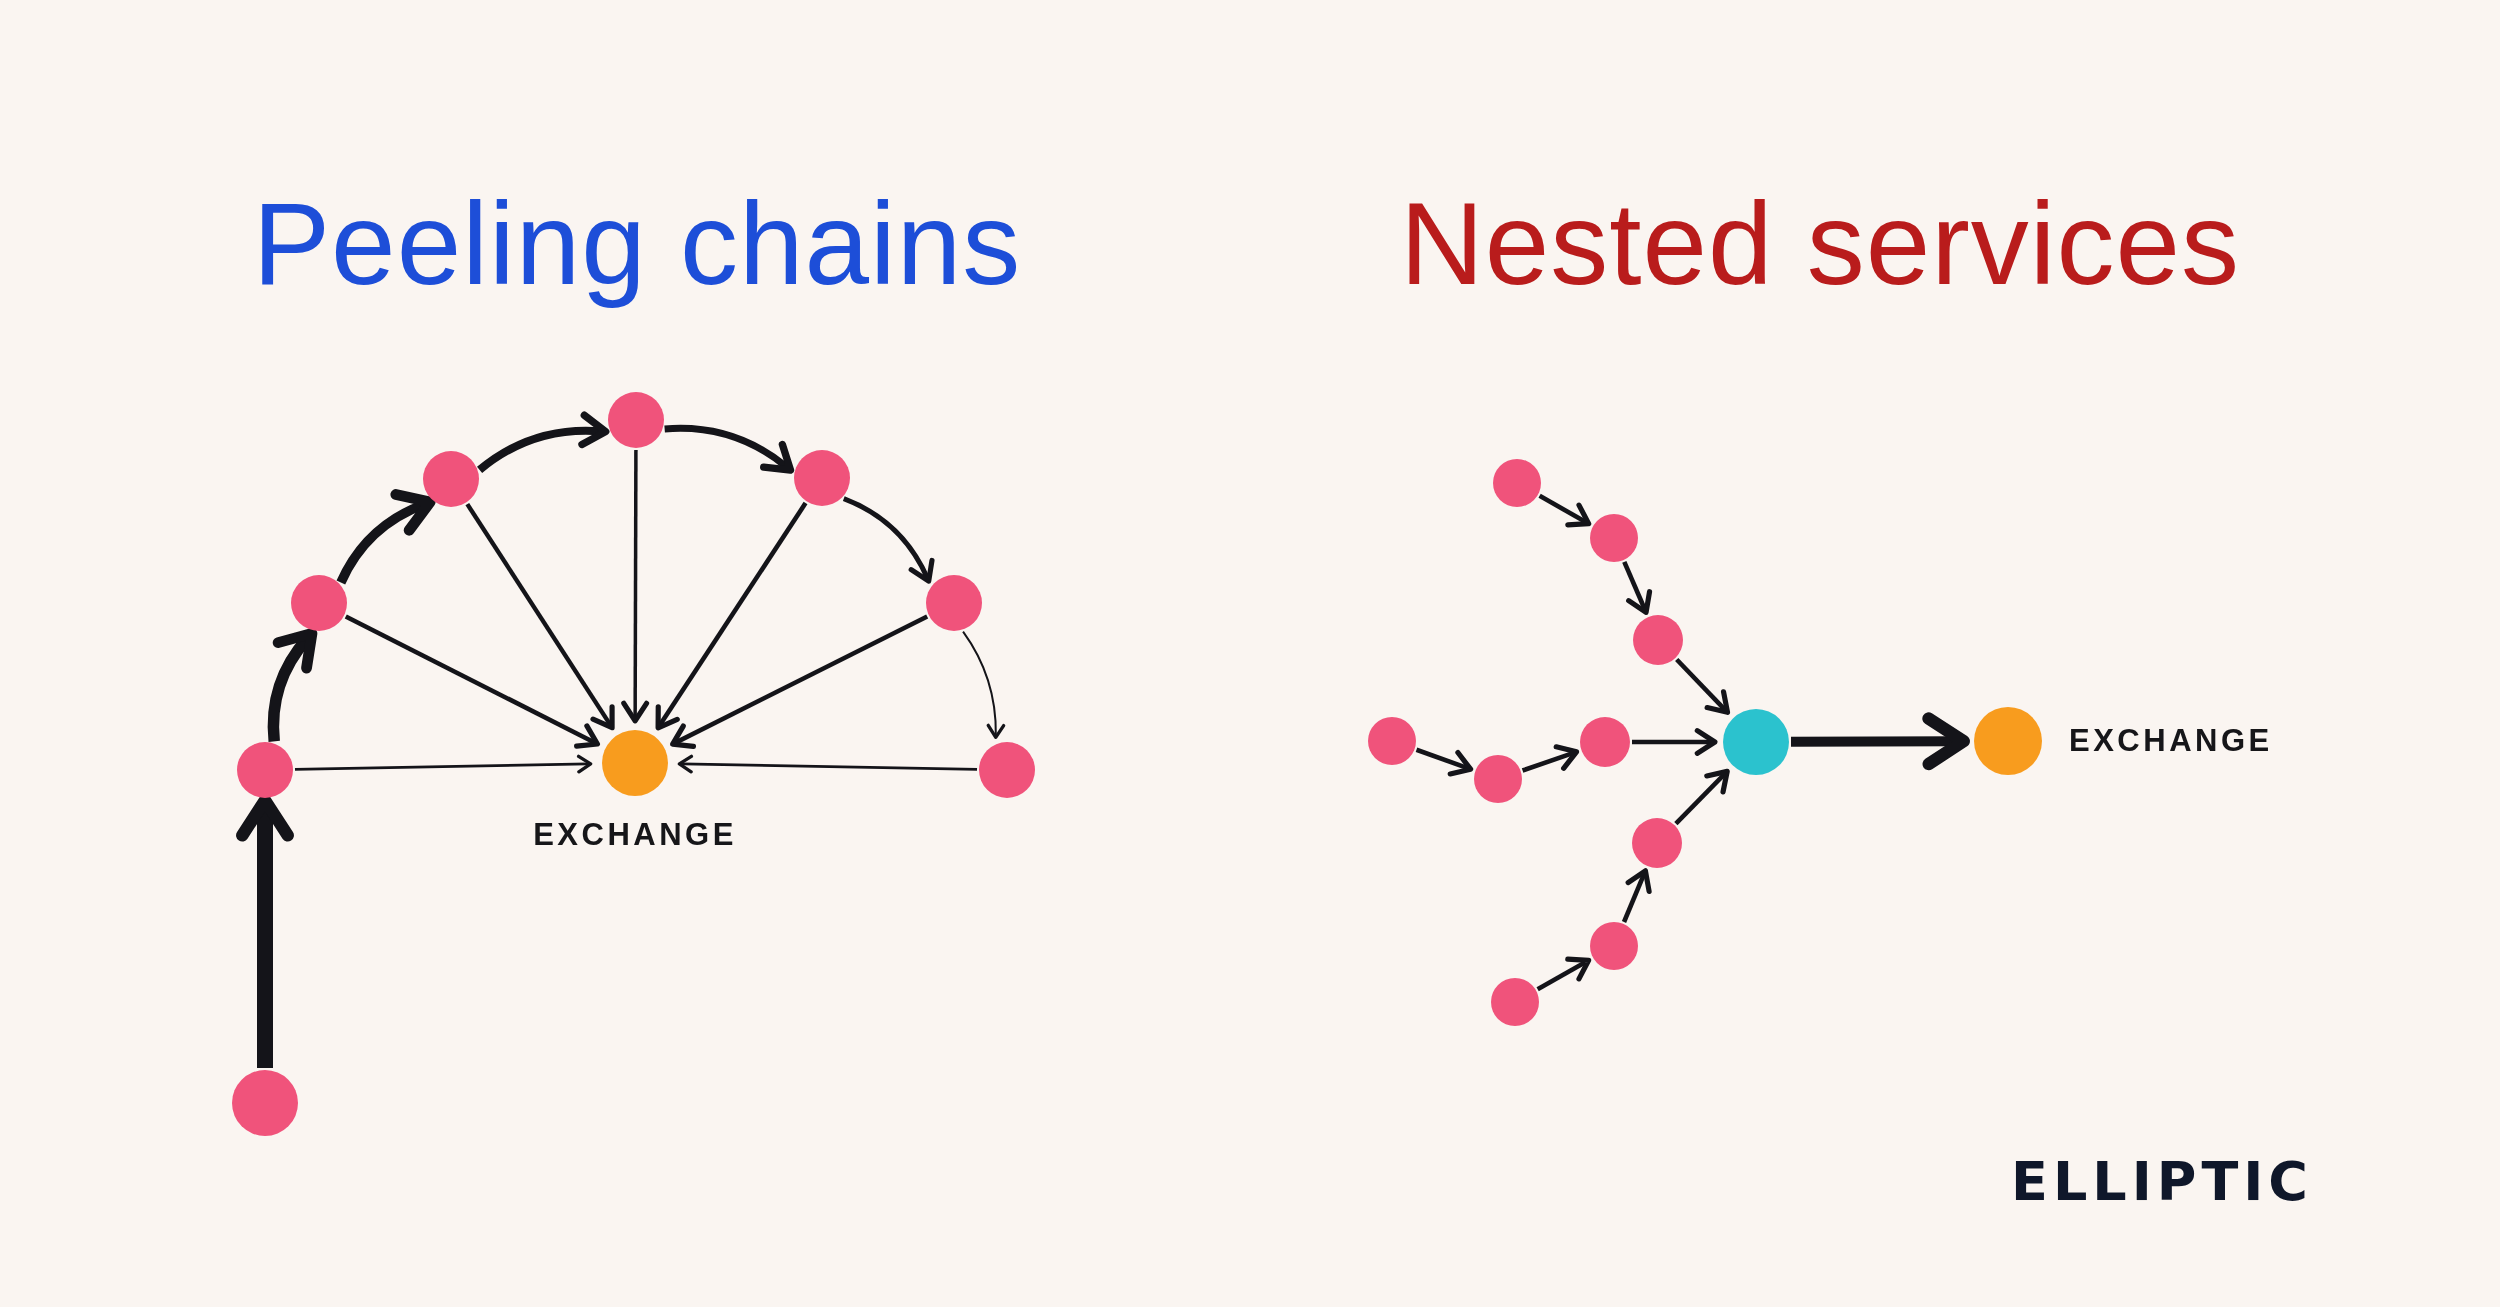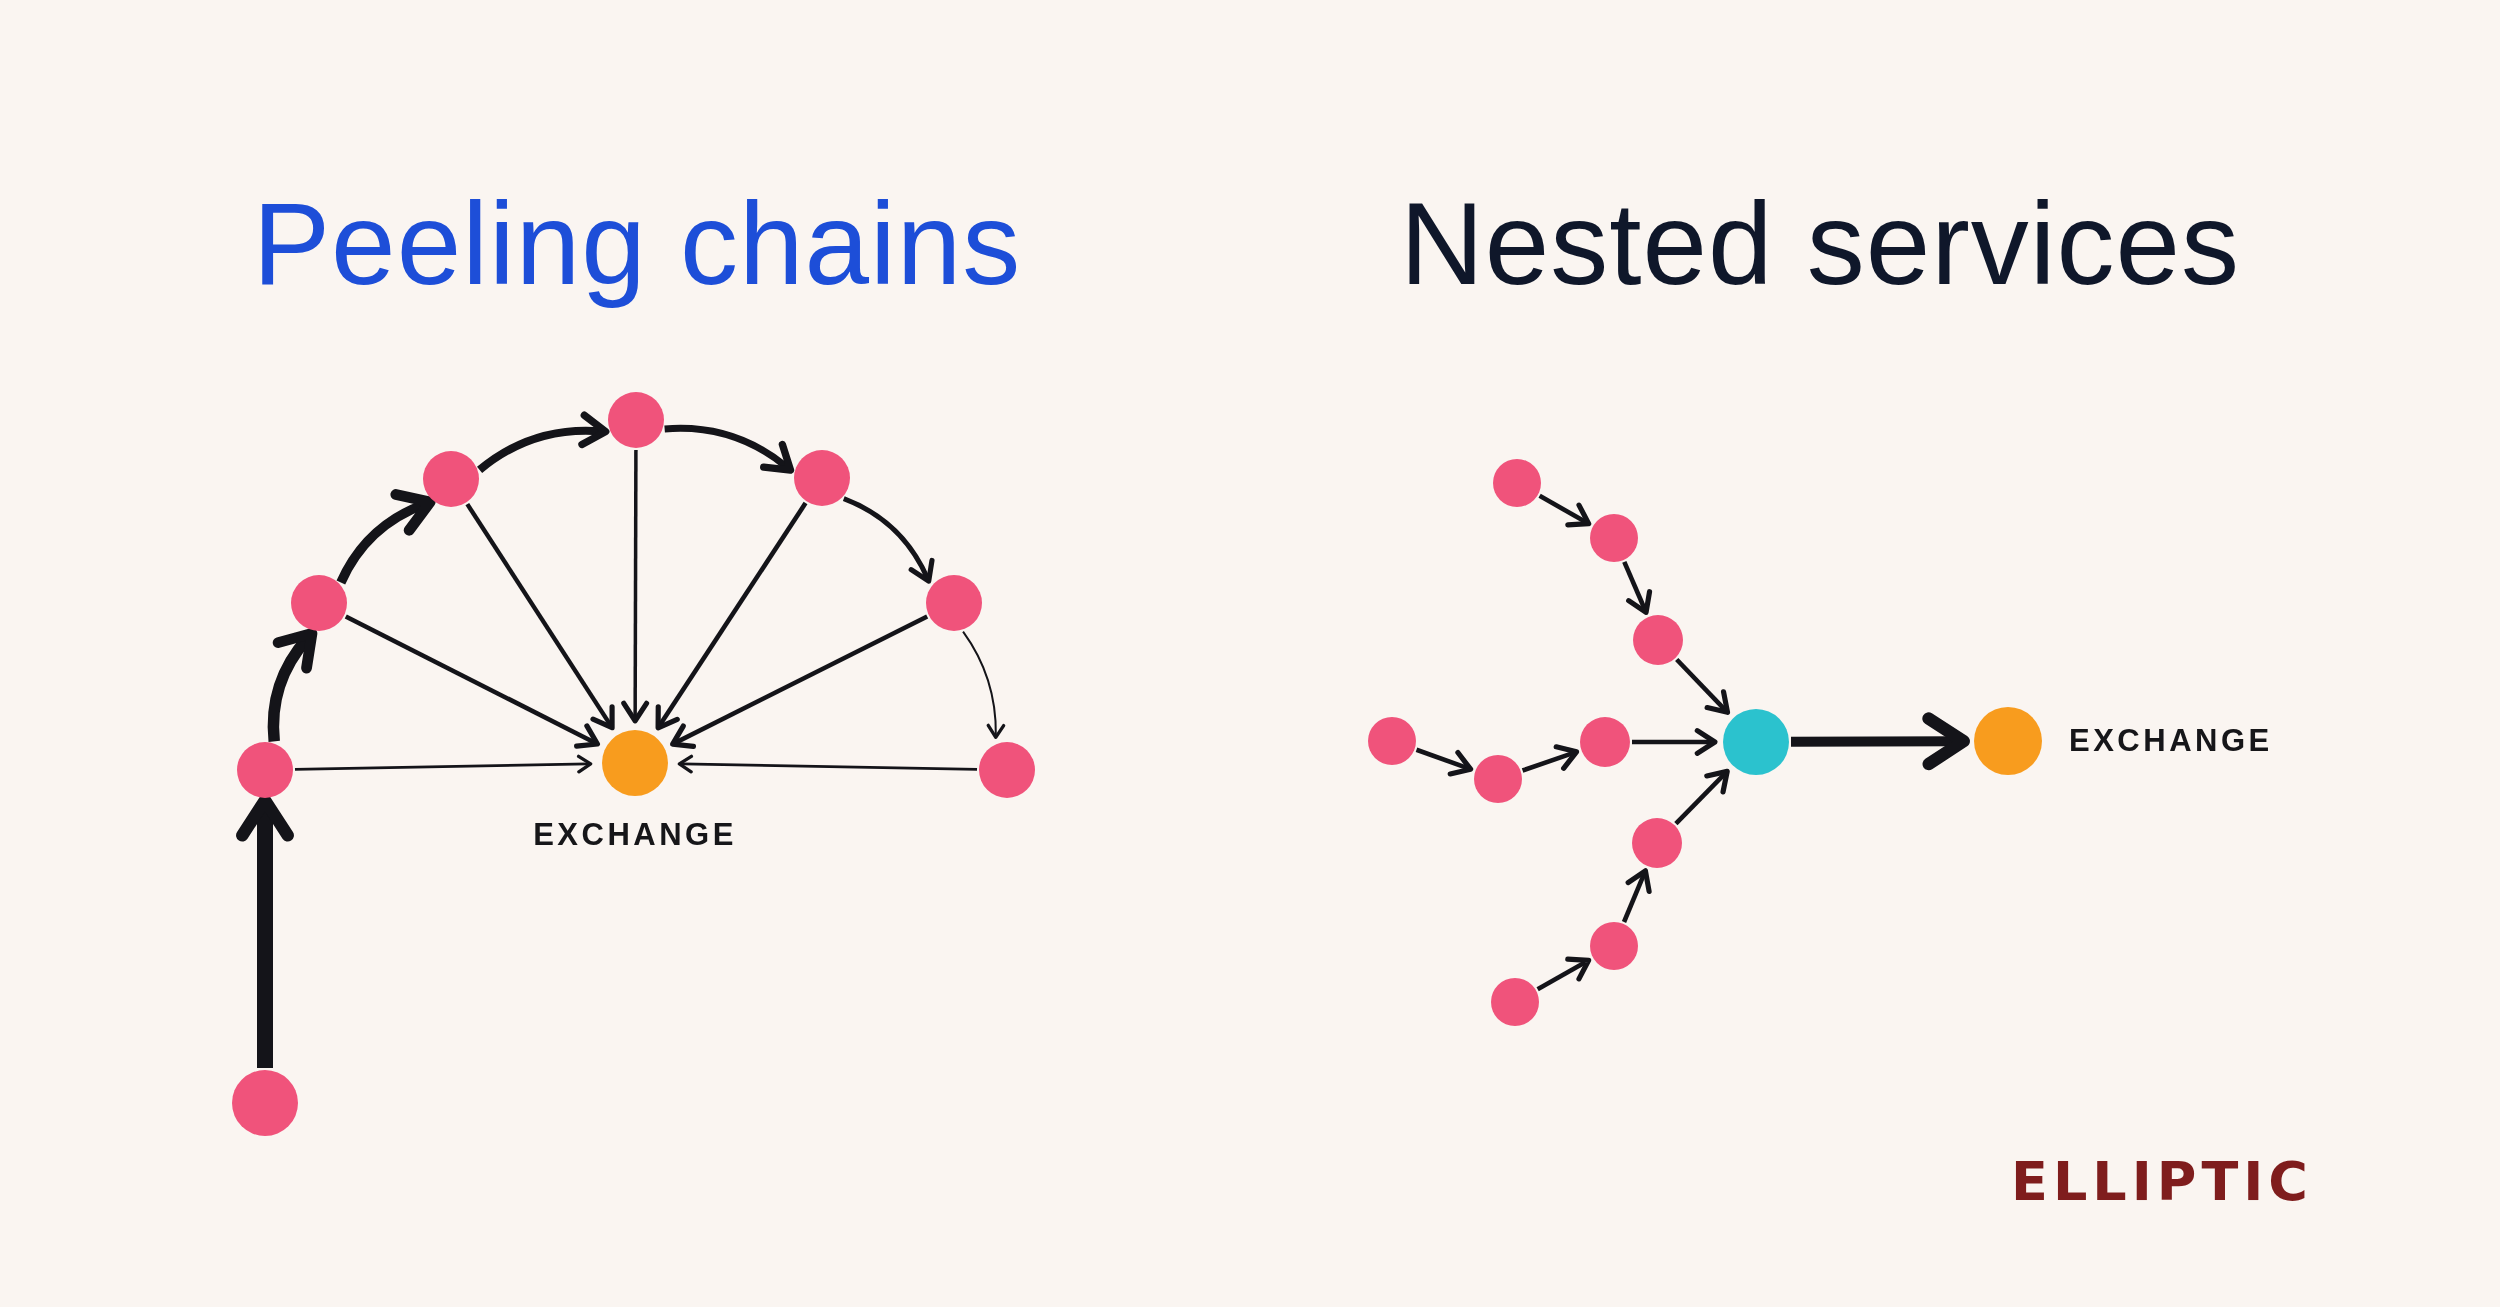--- a/index.html
+++ b/index.html
@@ -129,21 +129,21 @@
         <circle cx="1515" cy="1002" r="24" fill="#F0537B"></circle>
         <circle cx="1614" cy="946" r="24" fill="#F0537B"></circle>
         <circle cx="1657" cy="843" r="25" fill="#F0537B"></circle>
         <circle cx="1756" cy="742" r="33" fill="#2BC2CE"></circle>
         <circle cx="2008" cy="741" r="34" fill="#F89C1E"></circle>
       </g>
   </svg>
 
   <div id="title-left" class="title" style="color: #1d4ed8;">Peeling chains</div>
 
-  <div id="title-right" class="title" style="color: #0f172a;">Nested services</div>
+  <div id="title-right" class="title" style="color: #b91c1c;">Nested services</div>
 
   <div id="exchange-label-left" class="exchange-label" style="color: rgb(22, 22, 25);">EXCHANGE</div>
 
   <div id="exchange-label-right" class="exchange-label" style="color: rgb(22, 22, 25);">EXCHANGE</div>
 
-  <div id="brand-logo" style="color: #7f1d1d;">ELLIPTIC</div>
+  <div id="brand-logo" style="color: #0f172a;">ELLIPTIC</div>
 
 </div>
 
 </body></html>

